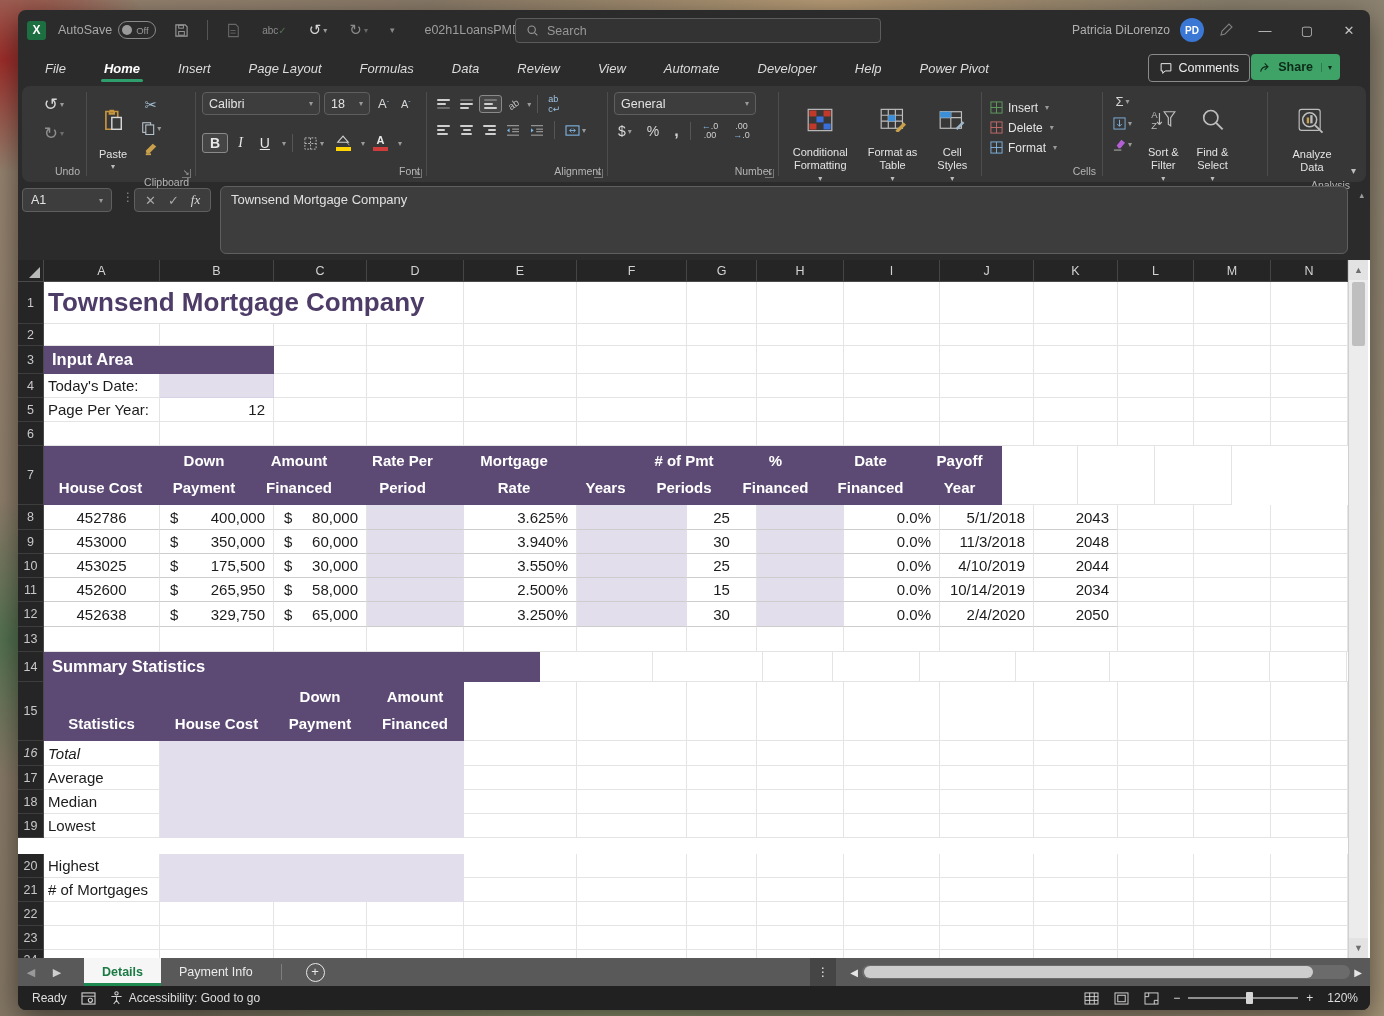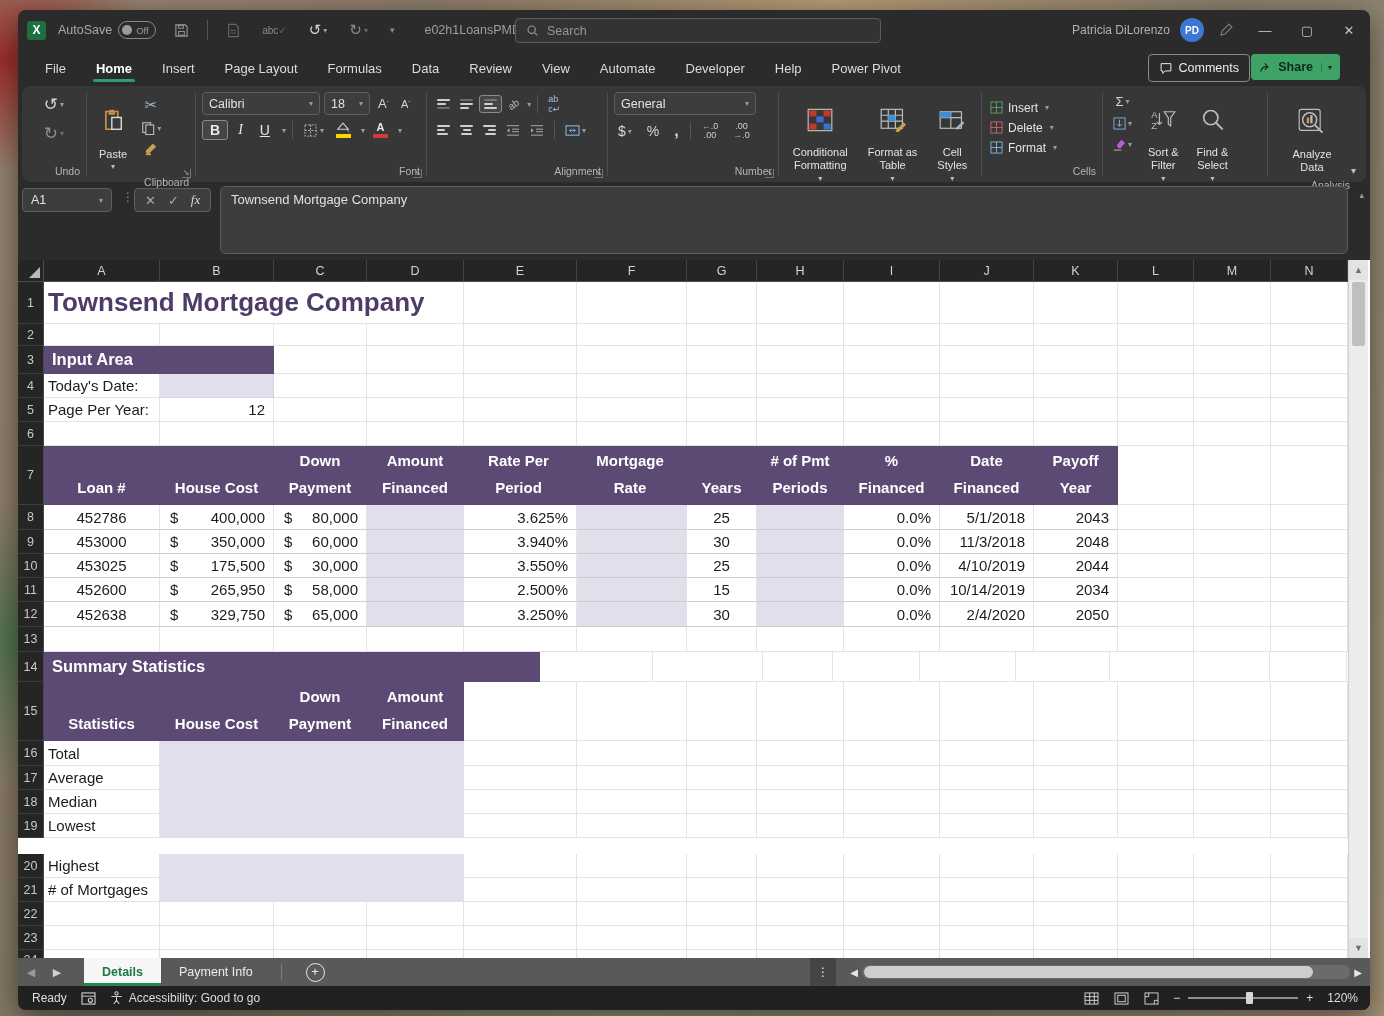--- a/index.html
+++ b/index.html
@@ -33,21 +33,21 @@
     background:#333;display:flex;align-items:center;color:#979797;font-size:12.5px;gap:8px;padding-left:10px;box-sizing:border-box;}
   .tb-right{margin-left:auto;display:flex;align-items:center;gap:0;}
   .uname{color:#b0b0b0;font-size:12px;margin-right:10px;}
   .avatar{width:24px;height:24px;border-radius:50%;background:#3b78d6;color:#fff;font-size:10px;font-weight:bold;
     display:flex;align-items:center;justify-content:center;margin-right:14px;}
   .winbtn{width:42px;height:40px;display:flex;align-items:center;justify-content:center;color:#c3c3c3;font-size:13px;}
   .pen{margin-right:10px;opacity:.6}
 
   
   .menubar{height:36px;display:flex;align-items:center;flex:0 0 auto;position:relative;}
-  .mtabs{display:flex;align-items:center;margin-left:14px;gap:4px;}
+  .mtabs{display:flex;align-items:center;margin-left:14px;gap:12px;font-style:italic;}
   .mtab{color:#dcdcdc;font-size:13px;padding:7px 13px;position:relative;cursor:default;}
   .mtab.active{color:#fff;font-weight:bold;}
   .mtab.active::after{content:"";position:absolute;left:10px;right:10px;bottom:1px;height:3px;background:#2e9e6d;border-radius:2px;}
   .comments-btn{position:absolute;right:120px;top:4px;height:26px;border:1px solid #8a8a8a;border-radius:4px;
     display:flex;align-items:center;gap:6px;padding:0 10px;color:#ececec;font-size:12.5px;}
   .share-btn{position:absolute;right:30px;top:4px;height:26px;background:#3fa368;border-radius:4px;
     display:flex;align-items:center;gap:6px;padding:0 8px;color:#0d2b18;font-size:12.5px;font-weight:bold;}
   .share-btn .sdd{border-left:1px solid rgba(0,0,0,.25);padding-left:6px;margin-left:2px;font-size:8px;color:#0d2b18;}
 
   
@@ -284,21 +284,21 @@
               </svg>
           </span>
         </div>
       </div>
       <div class="rg-label">Clipboard</div>
       <div class="launcher">↘</div>
     </div>
     <div class="rdivider"></div>
 
     <div class="rgroup" style="width:218px;">
-      <div class="rg-body" style="flex-direction:column;gap:5px;">
+      <div class="rg-body" style="flex-direction:column;gap:18px;">
         <div class="minirow" style="gap:4px;">
           <span class="selectbox" style="width:118px;">
             <span>Calibri</span>
               <span class="dd">▾</span>
           </span>
           <span class="selectbox" style="width:46px;">
             <span>18</span>
               <span class="dd">▾</span>
           </span>
           <span class="icnbtn" style="font-size:13px;">A<sup style="font-size:7px;color:#7fb3e0;">ˆ</sup></span>
@@ -699,21 +699,20 @@
             <div class="cell" style="width: 87px;"></div>
             <div class="cell" style="width: 96px;"></div>
             <div class="cell" style="width: 94px;"></div>
             <div class="cell" style="width: 84px;"></div>
             <div class="cell" style="width: 76px;"></div>
             <div class="cell" style="width: 77px;"></div>
             <div class="cell" style="width: 77px;"></div>
           </div>
           <div class="sheet-row" style="height: 59px;">
             <div class="row-hdr">7</div>
-            <div class="cell c-chdr" style="width: 116px;">Loan #</div>
             <div class="cell c-chdr" style="width: 114px;">House Cost</div>
             <div class="cell c-chdr" style="width: 93px;">Down
 Payment</div>
             <div class="cell c-chdr" style="width: 97px;">Amount
 Financed</div>
             <div class="cell c-chdr" style="width: 110px;">Rate Per
 Period</div>
             <div class="cell c-chdr" style="width: 113px;">Mortgage
 Rate</div>
             <div class="cell c-chdr" style="width: 70px;">Years</div>
@@ -887,21 +886,21 @@
             <div class="cell" style="width: 110px;"></div>
             <div class="cell" style="width: 70px;"></div>
             <div class="cell" style="width: 87px;"></div>
             <div class="cell" style="width: 96px;"></div>
             <div class="cell" style="width: 94px;"></div>
             <div class="cell" style="width: 84px;"></div>
             <div class="cell" style="width: 76px;"></div>
             <div class="cell" style="width: 77px;"></div>
             <div class="cell" style="width: 77px;"></div>
           </div>
-          <div class="sheet-row" style="height: 25px;">
+          <div class="sheet-row" style="height: 25px; font-style: italic;">
             <div class="row-hdr">16</div>
             <div class="cell c-lbl" style="width: 116px;">Total</div>
             <div class="cell c-lavs" style="width: 304px;"></div>
             <div class="cell" style="width: 113px;"></div>
             <div class="cell" style="width: 110px;"></div>
             <div class="cell" style="width: 70px;"></div>
             <div class="cell" style="width: 87px;"></div>
             <div class="cell" style="width: 96px;"></div>
             <div class="cell" style="width: 94px;"></div>
             <div class="cell" style="width: 84px;"></div>

